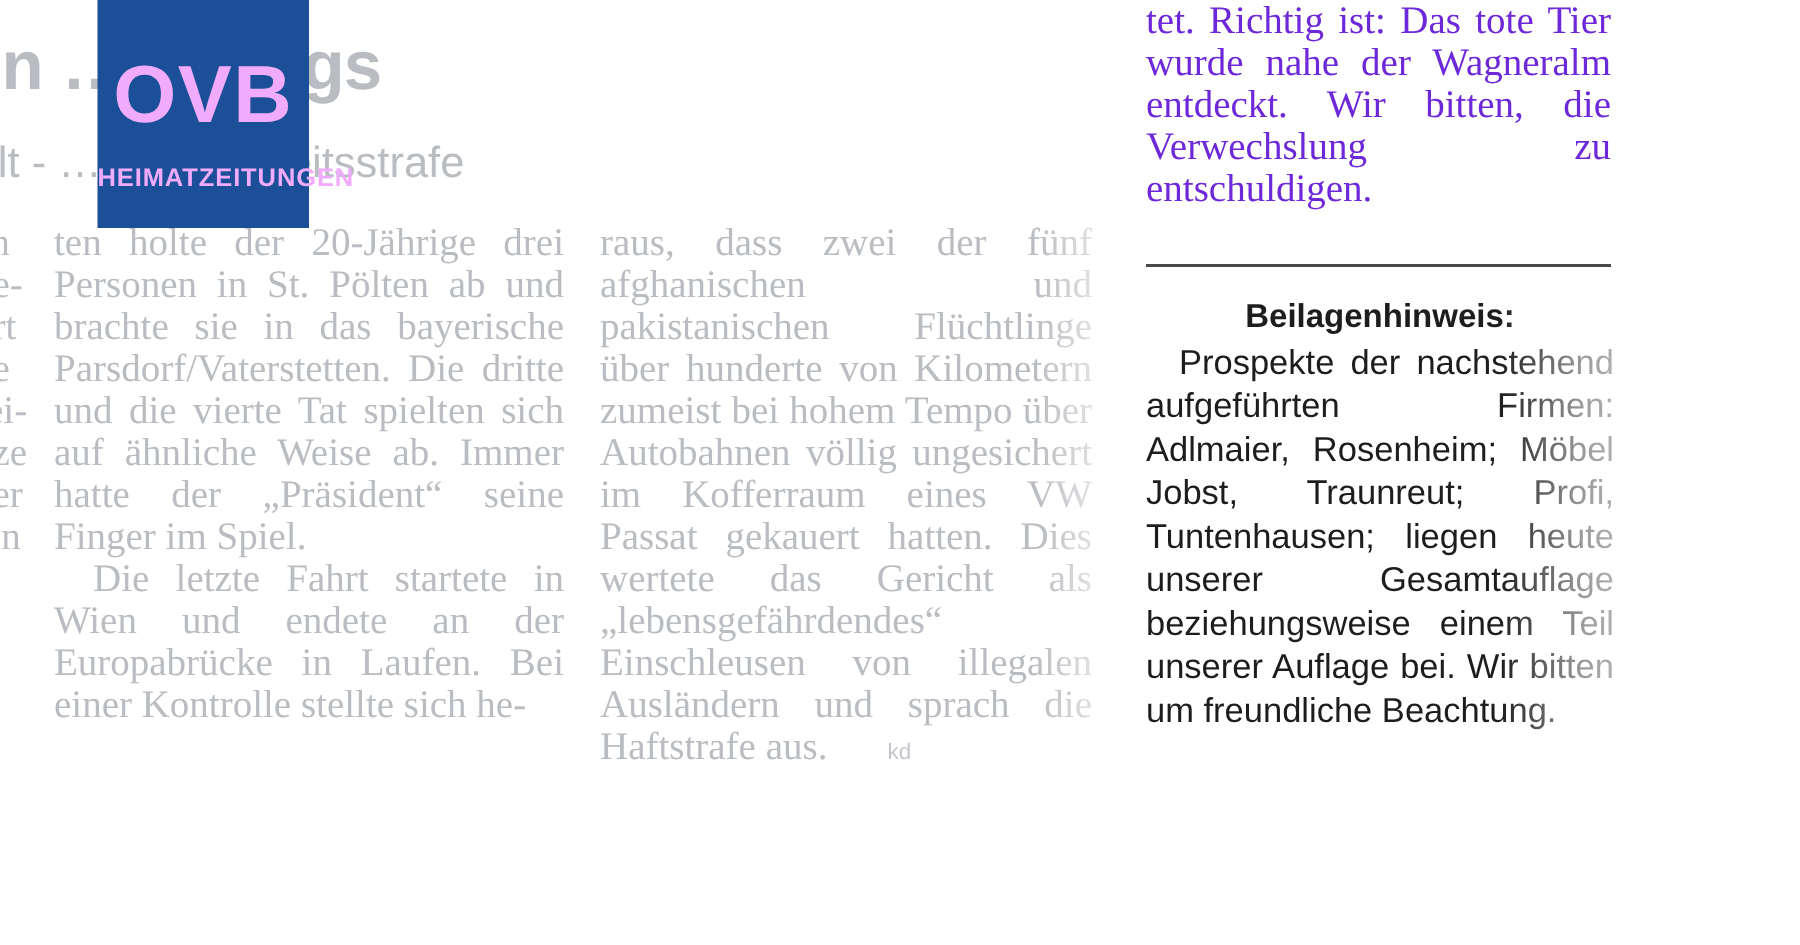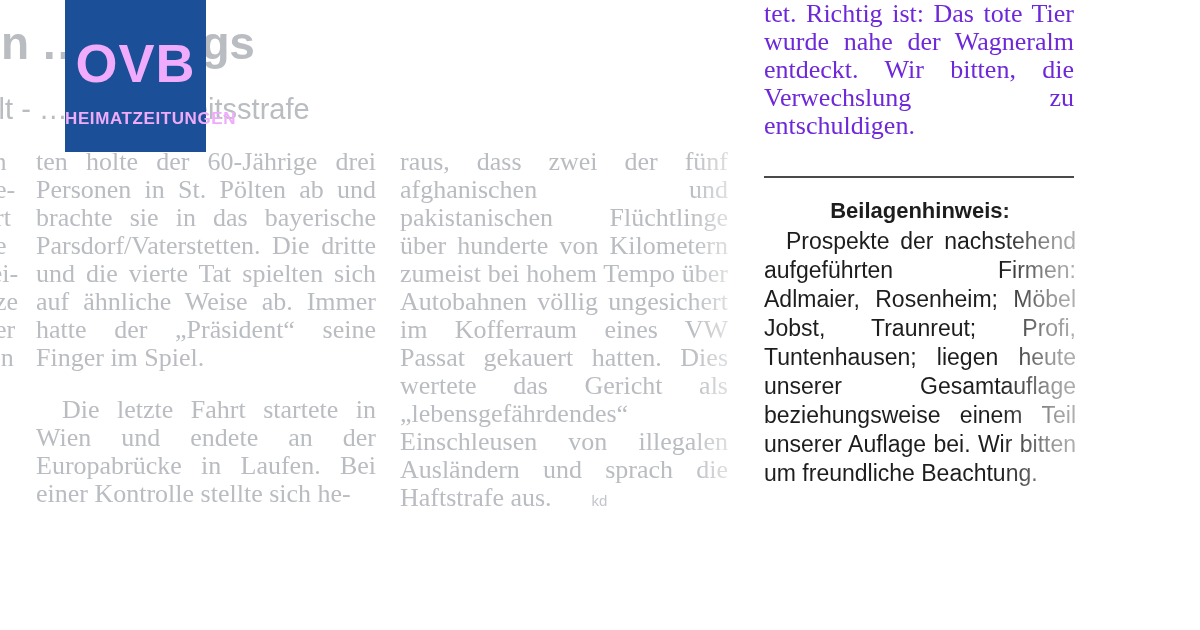--- a/index.html
+++ b/index.html
@@ -31,21 +31,20 @@
     text-align: justify;
     text-justify: inter-word;
     -webkit-hyphens: none;
     hyphens: none;
   }
   .col p {
     margin: 0;
   }
   .col p + p {
     text-indent: 26px;
-    margin-top: 24px;
   }
 
   
   #col-left {
     left: -18px;
     top: 148px;
     width: 200px;
   }
   
   #col-two {
@@ -211,21 +210,21 @@
 ge-
 hrt
 ge
 rei-
 nze
 der
 ten</p>
   </div>
 
   <div class="col" id="col-two">
-    <p>ten holte der 60-Jährige drei Personen in St. Pölten ab und brachte sie in das bayerische Parsdorf/Vaterstetten. Die dritte und die vierte Tat spielten sich auf ähnliche Weise ab. Immer hatte der „Präsident“ seine Finger im Spiel.</p>
+    <p>ten holte der 20-Jährige drei Personen in St. Pölten ab und brachte sie in das bayerische Parsdorf/Vaterstetten. Die dritte und die vierte Tat spielten sich auf ähnliche Weise ab. Immer hatte der „Präsident“ seine Finger im Spiel.</p>
     <p>Die letzte Fahrt startete in Wien und endete an der Europabrücke in Laufen. Bei einer Kontrolle stellte sich he-</p>
   </div>
 
   <div class="col" id="col-three">
     <p><span>raus, dass zwei der fünf afghanischen und pakistanischen Flüchtlinge über hunderte von Kilometern zumeist bei hohem Tempo über Autobahnen völlig ungesichert im Kofferraum eines VW Passat gekauert hatten. Dies wertete das Gericht als „lebensgefährdendes“ Einschleusen von illegalen Ausländern und sprach die Haftstrafe aus.</span><span class="initials">kd</span></p>
   </div>
 
   <div class="col" id="col-four-top">
     <p>tet. Richtig ist: Das tote Tier wurde nahe der Wagneralm entdeckt. Wir bitten, die Verwechslung zu entschuldigen.</p>
   </div>

